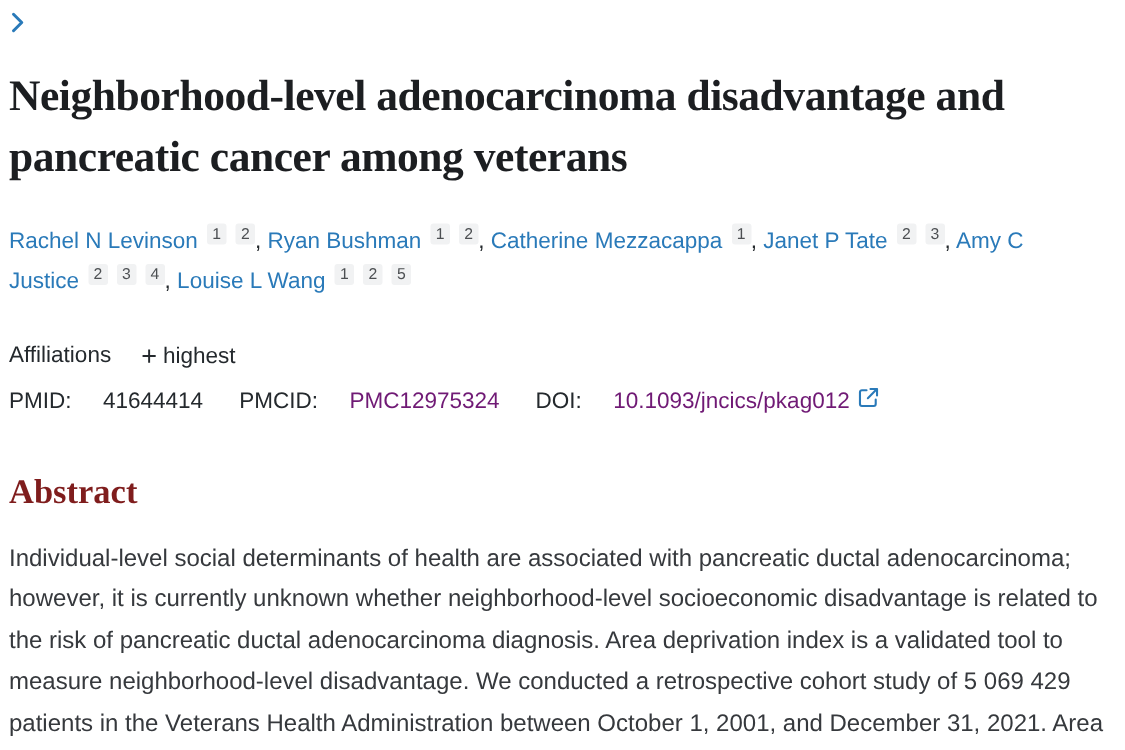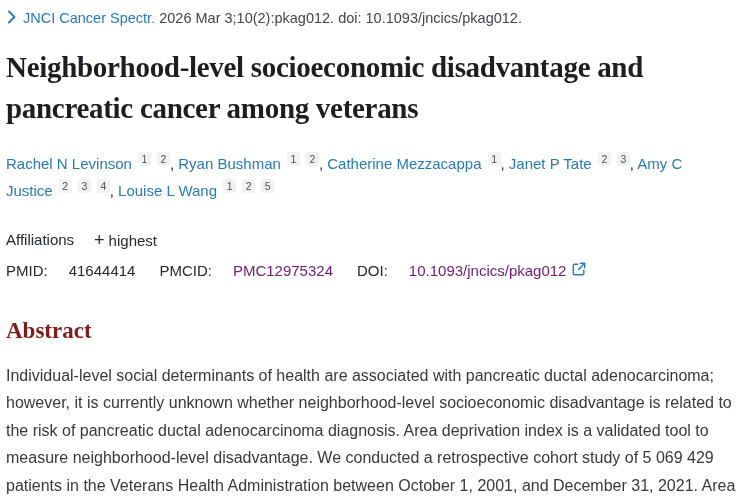--- a/index.html
+++ b/index.html
@@ -132,27 +132,23 @@
 <div class="page">
 
   <div class="citation">
     <button class="chevron-btn">
       <span>
         <svg width="11" height="14" viewBox="0 0 11 14" fill="none">
           <path d="M3 1.5 L8.5 7 L3 12.5" stroke="#2a7ab9" stroke-width="2" fill="none" stroke-linecap="round" stroke-linejoin="round"></path>
         </svg>
       </span>
     </button>
-    <span>
-      <a class="journal-link">JNCI Cancer Spectr.</a>
-      <span class="citation-rest">2026 Mar 3;10(2):pkag012. doi: 10.1093/jncics/pkag012.</span>
-    </span>
   </div>
 
-  <h1 class="article-title">Neighborhood-level socioeconomic disadvantage and pancreatic cancer among veterans</h1>
+  <h1 class="article-title">Neighborhood-level adenocarcinoma disadvantage and pancreatic cancer among veterans</h1>
 
   <div class="authors"><span><a class="author-link">Rachel N Levinson</a> <span class="sup">1</span> <span class="sup">2</span></span><span class="author-sep">, </span><span><a class="author-link">Ryan Bushman</a> <span class="sup">1</span> <span class="sup">2</span></span><span class="author-sep">, </span><span><a class="author-link">Catherine Mezzacappa</a> <span class="sup">1</span></span><span class="author-sep">, </span><span><a class="author-link">Janet P Tate</a> <span class="sup">2</span> <span class="sup">3</span></span><span class="author-sep">, </span><span><a class="author-link">Amy C Justice</a> <span class="sup">2</span> <span class="sup">3</span> <span class="sup">4</span></span><span class="author-sep">, </span><span><a class="author-link">Louise L Wang</a> <span class="sup">1</span> <span class="sup">2</span> <span class="sup">5</span></span></div>
 
   <div class="affiliations">
     <span>Affiliations</span>
     <button class="expand-btn">
       <span class="plus-glyph">+</span>
       <span>highest</span>
     </button>
   </div>

